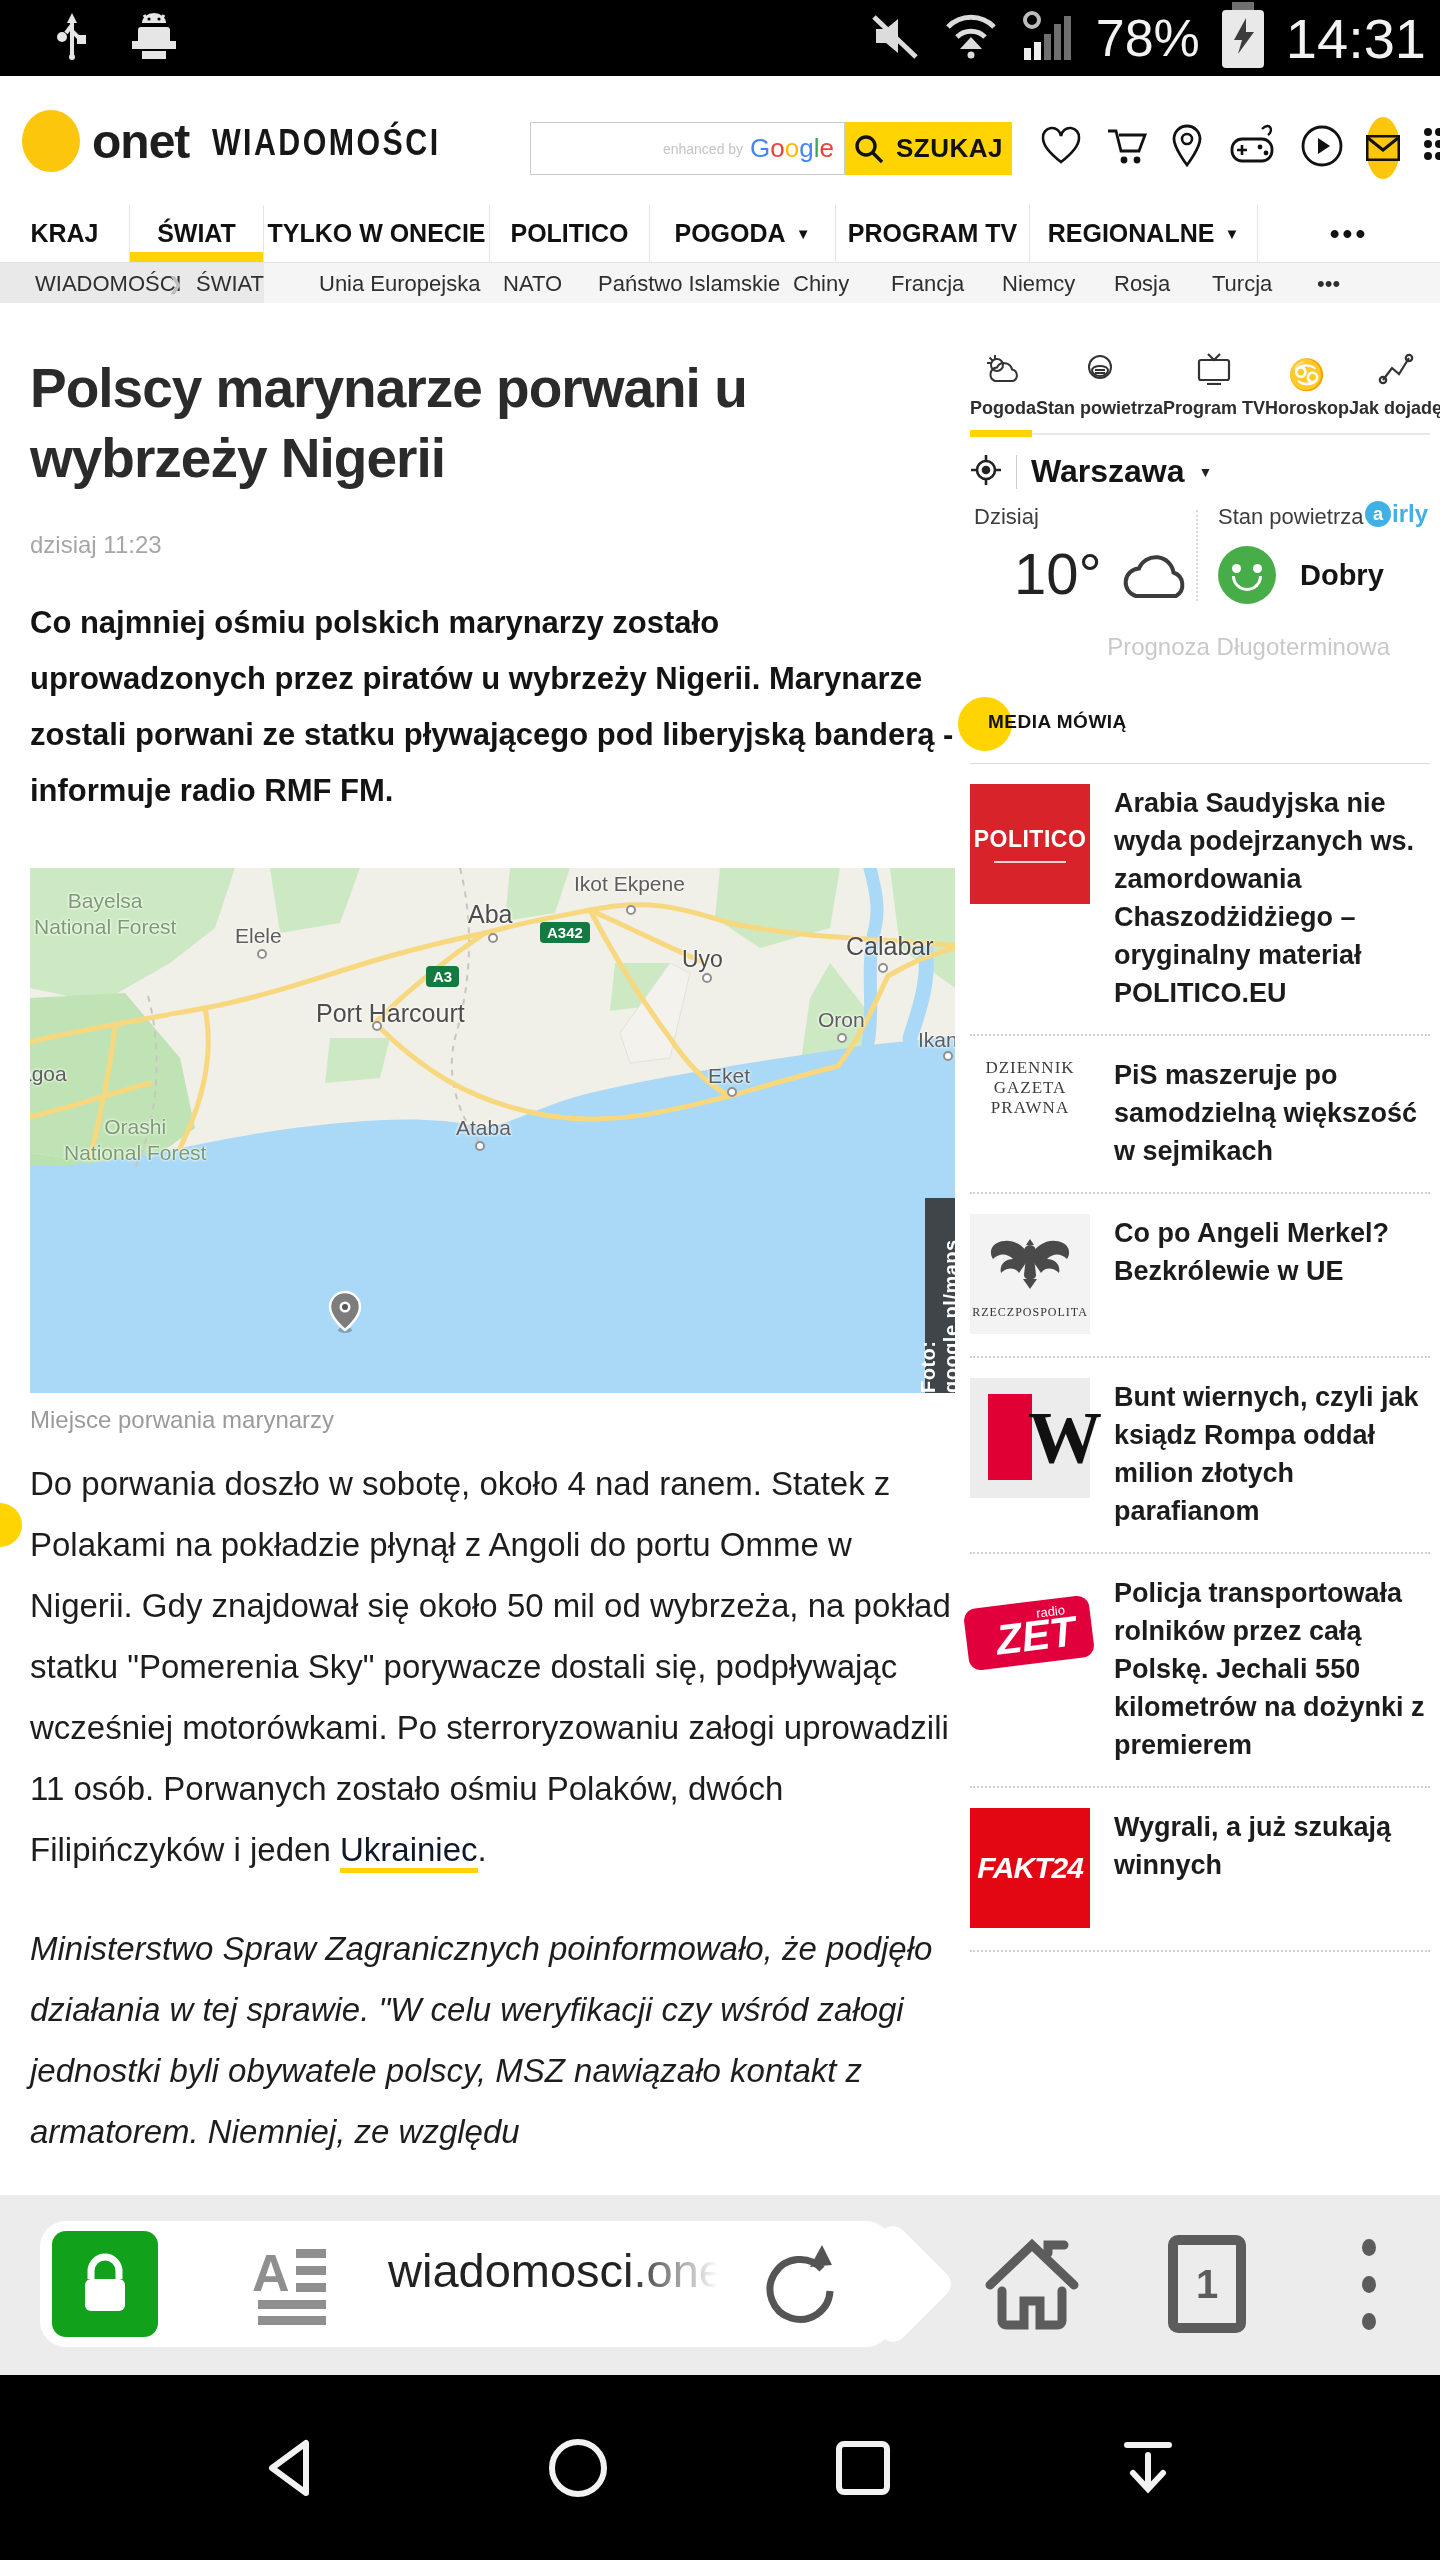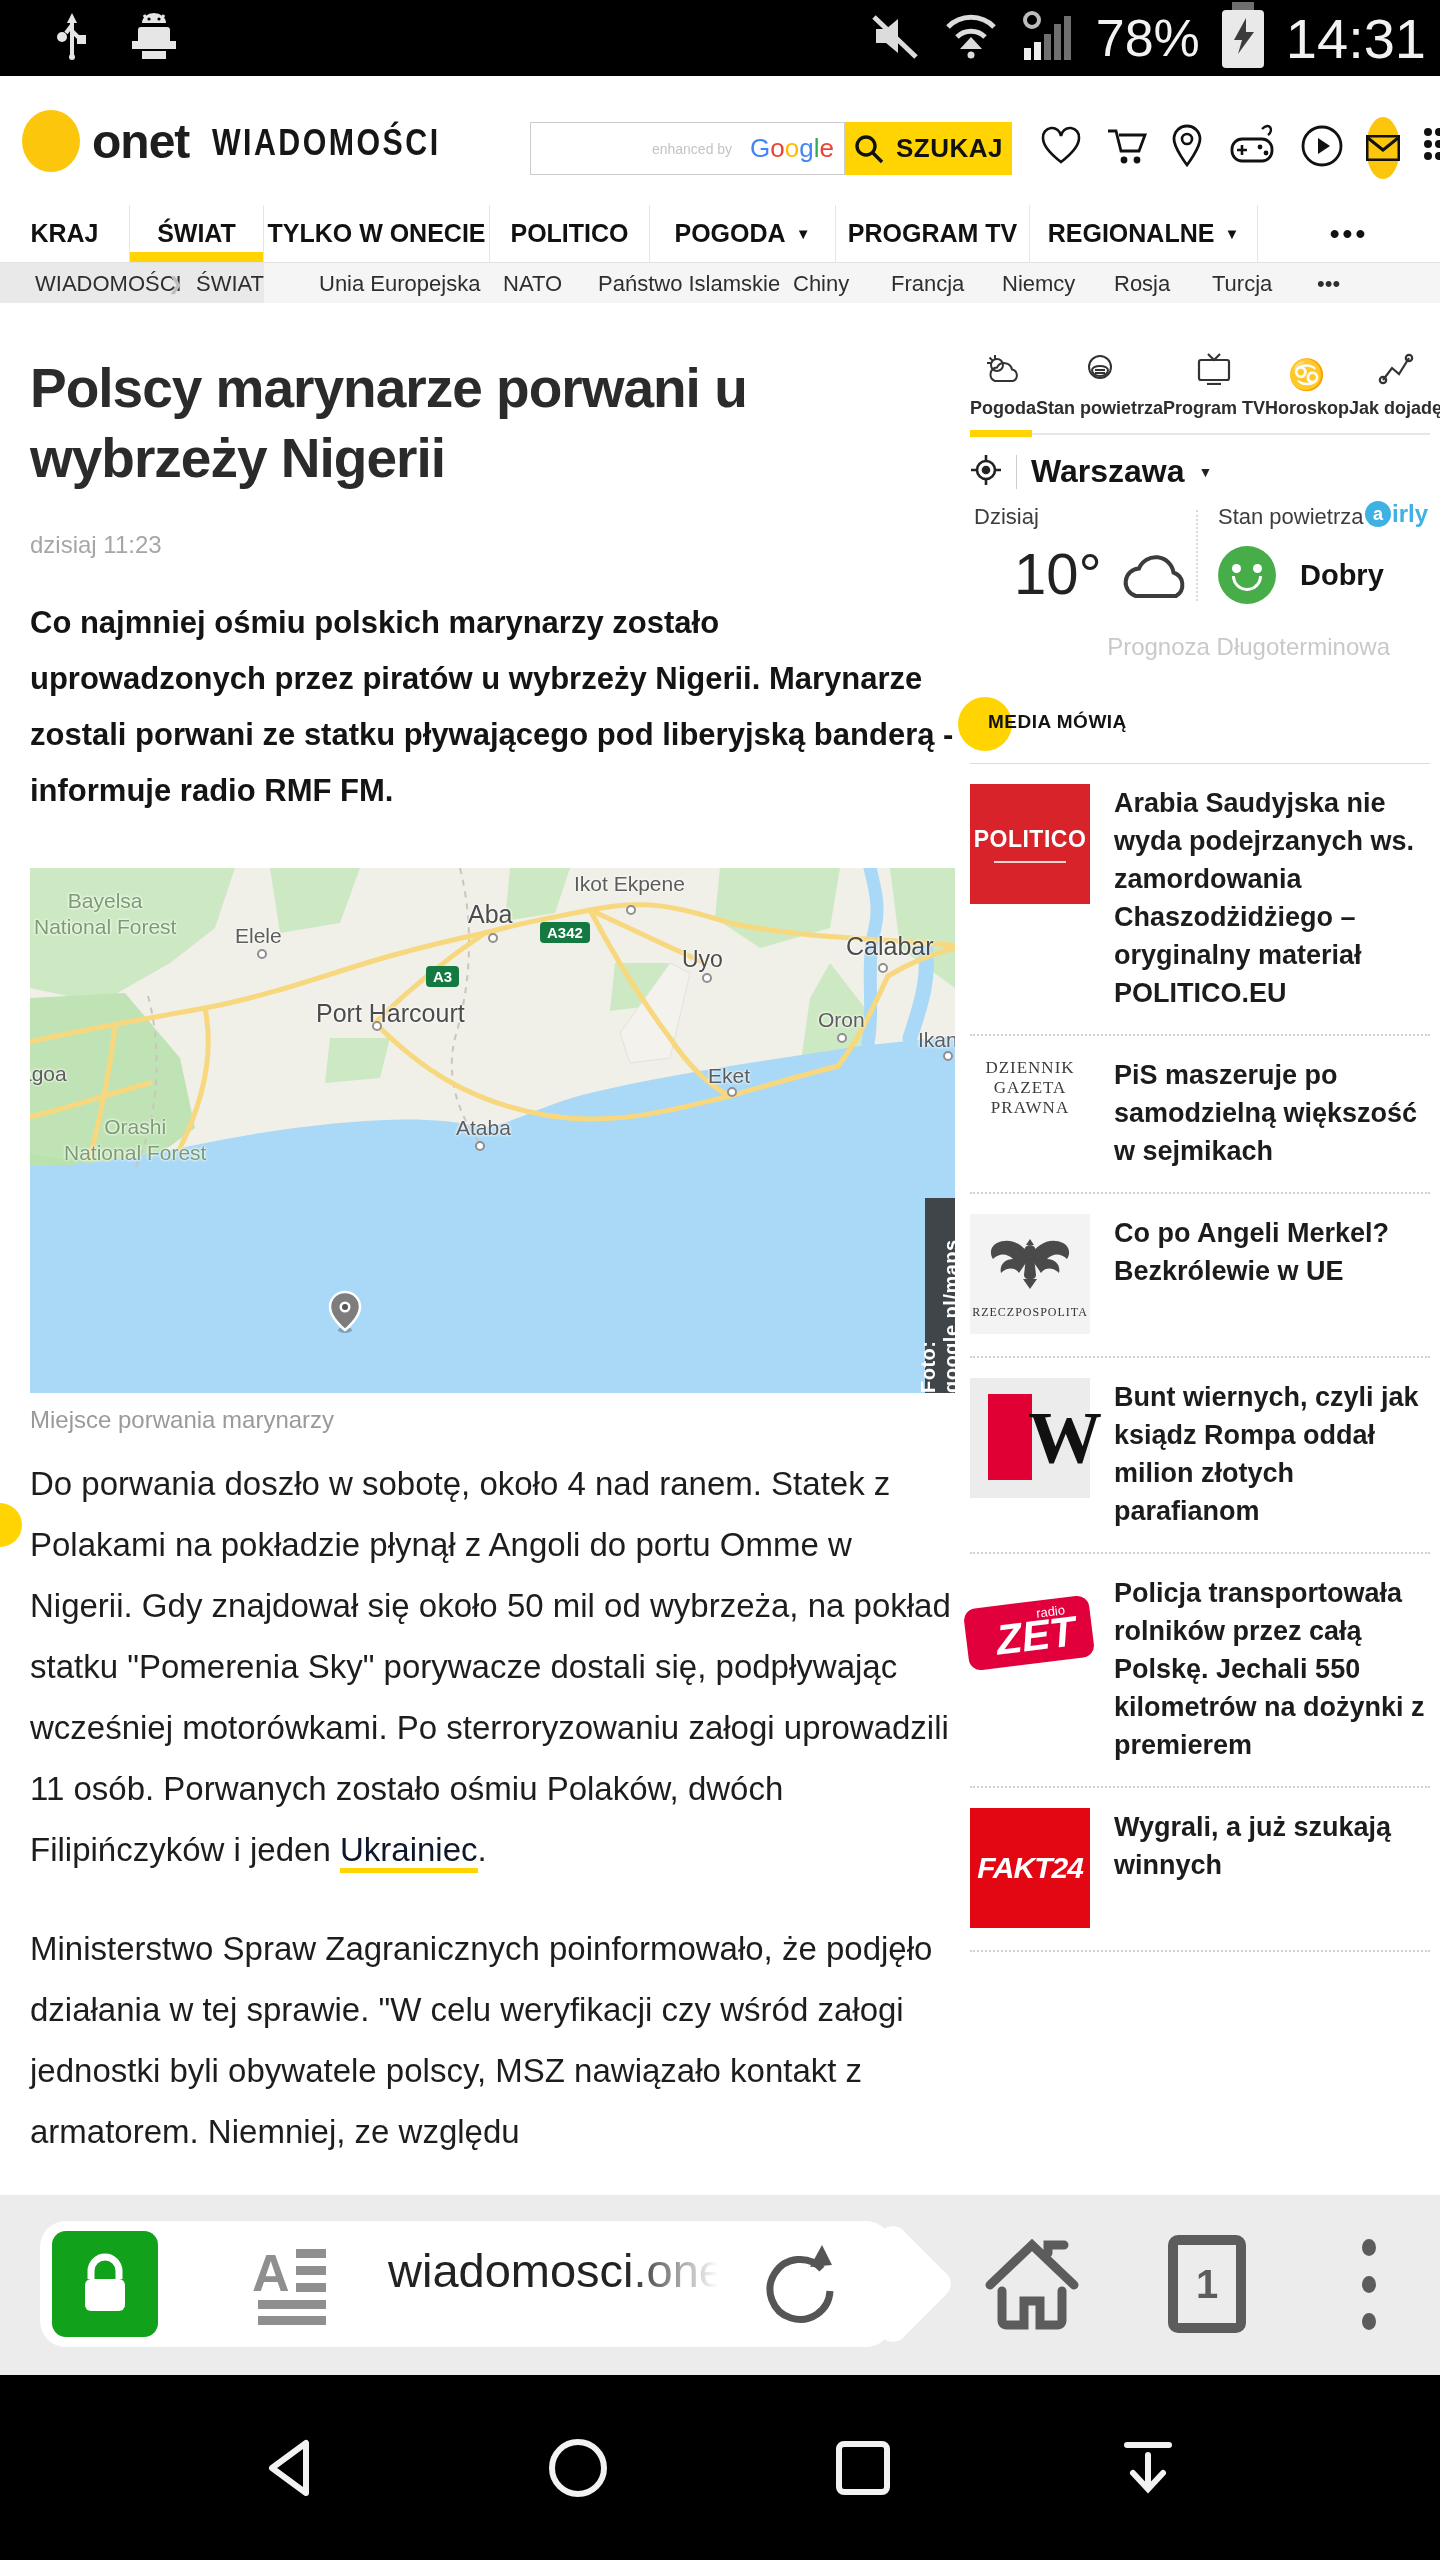--- a/index.html
+++ b/index.html
@@ -12,21 +12,21 @@
   .sb-left { display:flex; align-items:center; gap:34px; margin-left:50px; }
   .sb-right { display:flex; align-items:center; gap:20px; margin-left:auto; margin-right:14px; }
   .sb-text { color:#f2f2f2; font-size:52px; font-weight:400; }
   .sb-time { color:#f2f2f2; font-size:56px; }
 
   
   .site-header { position:absolute; top:80px; left:0; width:1440px; height:125px; background:#fff; }
   .logo-circle { position:absolute; left:22px; top:30px; width:58px; height:62px; background:#fcc60d; border-radius:50%; }
   .logo-onet { position:absolute; left:92px; top:34px; font-size:48px; font-weight:800; color:#1e1e1e; letter-spacing:-1px; }
   .logo-section { position:absolute; left:212px; top:42px; font-size:37px; font-weight:700; color:#161616; letter-spacing:3px; transform:scaleX(.82); transform-origin:left; }
-  .search-box { position:absolute; left:530px; top:42px; width:315px; height:53px; background:#fff; border:1px solid #ccc; display:flex; align-items:center; justify-content:flex-end; padding-right:10px; gap:18px; }
+  .search-box { position:absolute; left:530px; top:42px; width:315px; height:53px; background:#fff; border:1px solid #ccc; display:flex; align-items:center; justify-content:flex-end; padding-right:10px; gap:7px; }
   .search-hint { font-size:14px; color:#c4c4c4; }
   .g-logo { font-size:26px; font-weight:500; }
   .search-btn { position:absolute; left:845px; top:42px; width:167px; height:53px; background:#ffd400; border:none; display:flex; align-items:center; justify-content:center; gap:12px; cursor:pointer; }
   .search-btn span { font-size:26px; font-weight:700; color:#111; letter-spacing:0.5px; }
   .hdr-icons { position:absolute; left:1040px; top:36px; width:400px; height:64px; display:flex; align-items:center; gap:22px; }
   .mail-circle { width:58px; height:62px; background:#fcc60d; border-radius:50%; display:flex; align-items:center; justify-content:center; }
 
   
   .tab-bar { position:absolute; top:205px; left:0; width:1440px; height:58px; background:#fff; border-bottom:1px solid #e2e2e2; display:flex; }
   .tab { position:relative; height:100%; display:flex; align-items:center; justify-content:center; gap:10px; font-size:25px; font-weight:700; color:#111; border-right:1px solid #e6e6e6; cursor:pointer; }
@@ -51,21 +51,21 @@
   .map { position:absolute; left:30px; top:565px; width:925px; height:525px; overflow:hidden; background:#f0efe8; }
   .map svg { position:absolute; left:0; top:0; }
   .map-label { position:absolute; font-size:21px; color:#5d5d5d; white-space:pre-line; text-align:center; text-shadow:0 0 3px #fff,0 0 3px #fff; }
   .map-label.city { font-size:25px; color:#4c4c4c; }
   .map-label.forest { color:#7b9c70; font-size:21px; line-height:26px; }
   .road-badge { position:absolute; background:#147a41; color:#fff; font-size:15px; font-weight:700; padding:2px 7px; border-radius:4px; text-shadow:none; }
   .photo-credit { position:absolute; right:0; bottom:0; width:30px; height:195px; background:rgba(48,48,48,.88); color:#fff; font-size:20px; font-weight:700; writing-mode:vertical-rl; transform:rotate(180deg); display:flex; align-items:center; justify-content:center; letter-spacing:0.5px; }
   .map-caption { position:absolute; left:30px; top:1103px; font-size:24px; color:#9a9a9a; }
 
   .article-body { position:absolute; left:30px; top:1150px; width:932px; font-size:33px; line-height:61px; color:#1d1d1d; }
-  .article-body p + p { margin-top:38px; }
+  .article-body p + p { margin-top:38px;font-style:italic; }
   .body-link { color:#0f172a; text-decoration:none; border-bottom:5px solid #ffd400; cursor:pointer;text-align:right; }
   .fab-half { position:absolute; left:-22px; top:1200px; width:44px; height:44px; border-radius:50%; background:#ffd400; }
 
   
   .sidebar { position:absolute; left:970px; top:50px; width:460px; }
   .widget-tabs { display:flex; justify-content:space-between; align-items:flex-end; }
   .wtab { display:flex; flex-direction:column; align-items:center; gap:6px; cursor:pointer; }
   .wtab .wlabel { font-size:18px; color:#2d2d2d; font-weight:700; white-space:nowrap; }
   .wtab .glyph { font-size:30px; line-height:34px; color:#333; }
   .widget-underline { position:relative; height:2px; background:#e6e6e6; margin-top:14px; }

